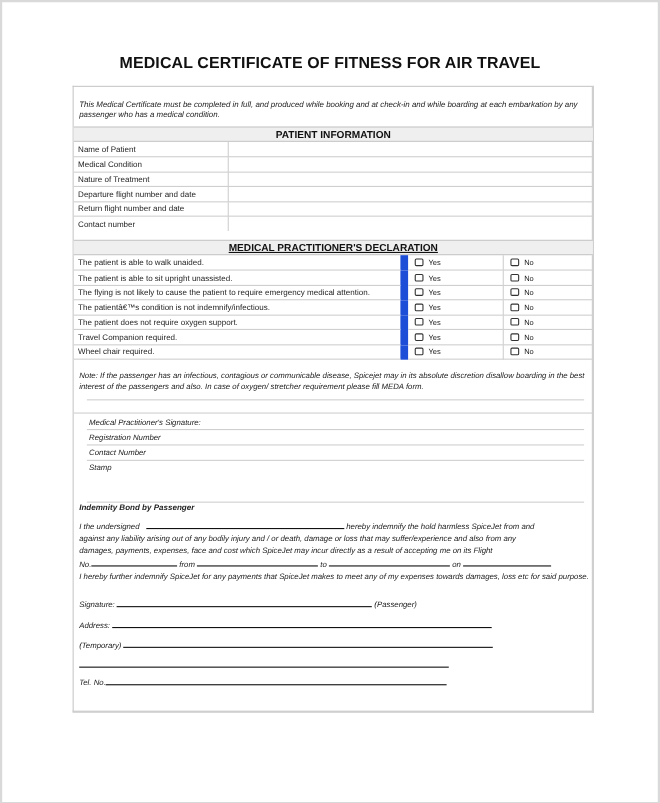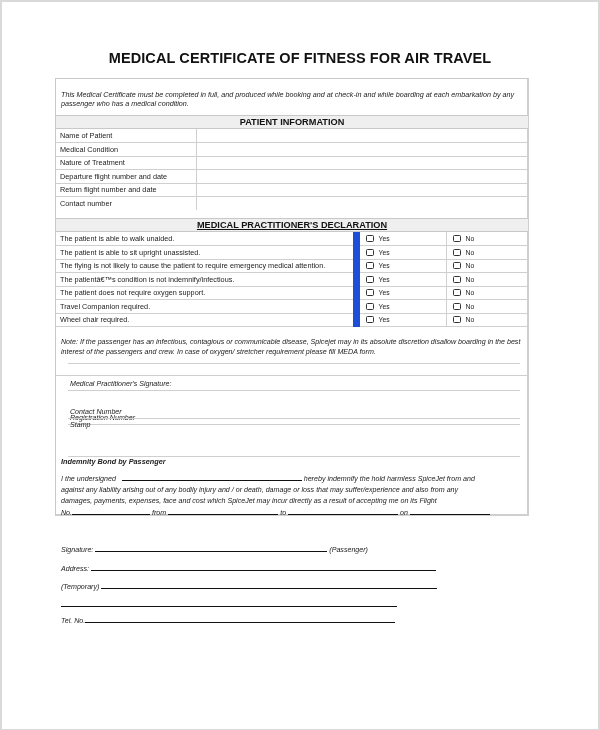--- a/index.html
+++ b/index.html
@@ -7,21 +7,21 @@
     body { font-family: "Liberation Sans", sans-serif; color: #111; position: relative; }
     .page-frame {
       position: absolute; left: 0; top: 0; width: 600px; height: 730px;
       border: 2px solid #d9d9d9; border-bottom-width: 1px;
     }
     .title {
       position: absolute; left: 0; top: 50px; width: 600px; text-align: center;
       font-weight: bold; font-size: 14.5px; letter-spacing: 0.1px; color: #111;
     }
     .form-box {
-      position: absolute; left: 55px; top: 78px; width: 474px; height: 438px;
+      position: absolute; left: 66px; top: 78px; width: 474px; height: 570px;
       border: 1px solid #c8c8c8; border-right: 2px solid #cfcfcf; border-bottom: 2px solid #cfcfcf;
     }
     .intro {
       position: absolute; left: 5px; top: 11px; width: 460px;
       font-size: 7.2px; font-style: italic; line-height: 9px; color: #222;
     }
     .sec-header {
       position: absolute; left: 0; width: 472px; height: 14px;
       background: #efefef; border-top: 1px solid #c8c8c8; border-bottom: 1px solid #c8c8c8;
       text-align: center; font-weight: bold; font-size: 9.2px; line-height: 13px; color: #111;
@@ -136,26 +136,26 @@
       <td><span class="cb"></span><span class="opt">No</span></td>
     </tr>
     <tr>
       <td class="q">Wheel chair required.</td>
       <td class="yes"><span class="cb"></span><span class="opt">Yes</span></td>
       <td><span class="cb"></span><span class="opt">No</span></td>
     </tr>
   </tbody>
     </table>
 
-  <div class="note">Note: If the passenger has an infectious, contagious or communicable disease, Spicejet may in its absolute discretion disallow boarding in the best interest of the passengers and crew. In case of oxygen/ stretcher requirement please fill MEDA form.</div>
+  <div class="note">Note: If the passenger has an infectious, contagious or communicable disease, Spicejet may in its absolute discretion disallow boarding in the best interest of the passengers and also. In case of oxygen/ stretcher requirement please fill MEDA form.</div>
   <div class="hr-note"></div>
   <div class="sep-full"></div>
 
   <div class="sig-line" style="top:299px;"><span>Medical Practitioner's Signature:</span></div>
-  <div class="sig-line" style="top:313px;margin-top:20px;"><span>Registration Number</span></div>
+  <div class="sig-line" style="top:313px;"><span>Registration Number</span></div>
   <div class="sig-line" style="top:327px;"><span>Contact Number</span></div>
   <div class="sig-line" style="top:340px; height:38px;"><span>Stamp</span></div>
 
   <div class="ind-title">Indemnity Bond by Passenger</div>
 
   <div class="para" style="top:394px;">
     <div style="white-space:nowrap;">
       <span>I the undersigned</span>
       &nbsp;&nbsp;<span class="blank" style="width:180px;"></span>
       <span>hereby indemnify the hold harmless SpiceJet from and</span>
@@ -166,20 +166,21 @@
       <span>No.</span><span class="blank" style="width:78px;"></span>
       <span>from</span>
       <span class="blank" style="width:110px;"></span>
       <span>to</span>
       <span class="blank" style="width:110px;"></span>
       <span>on</span>
       <span class="blank" style="width:80px;"></span>
     </div>
   </div>
 
+  <div class="para" style="top:440px;">I hereby further indemnify SpiceJet for any payments that SpiceJet makes to meet any of my expenses towards damages, loss etc for said purpose.</div>
 
   <div class="field-row" style="top:466px;">
     <span>Signature:</span>
     <span class="field-line" style="width:232px;"></span>
     <span>(Passenger)</span>
   </div>
 
   <div class="field-row" style="top:485px;">
     <span>Address:</span>
     <span class="field-line" style="width:345px;"></span>

